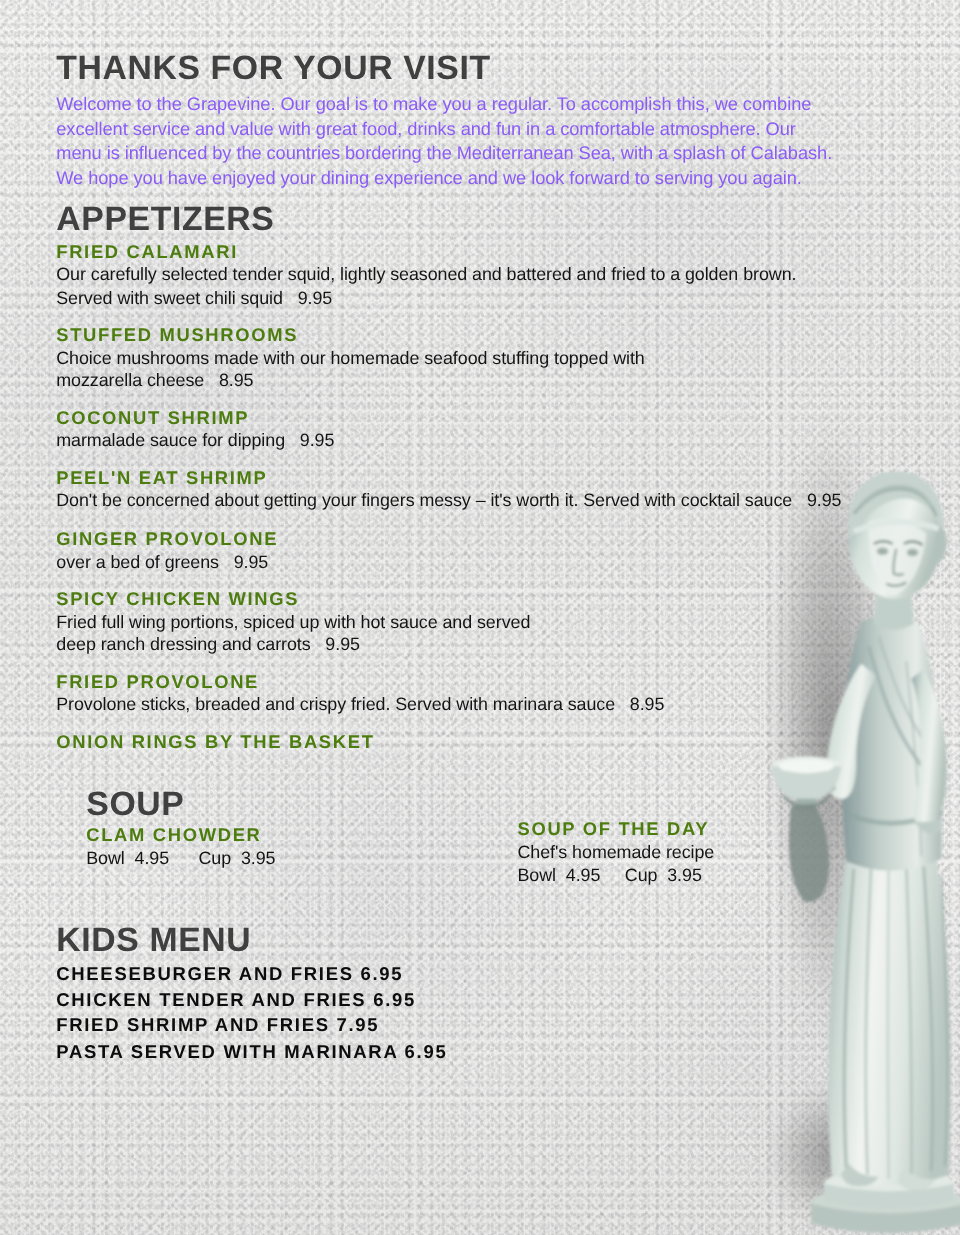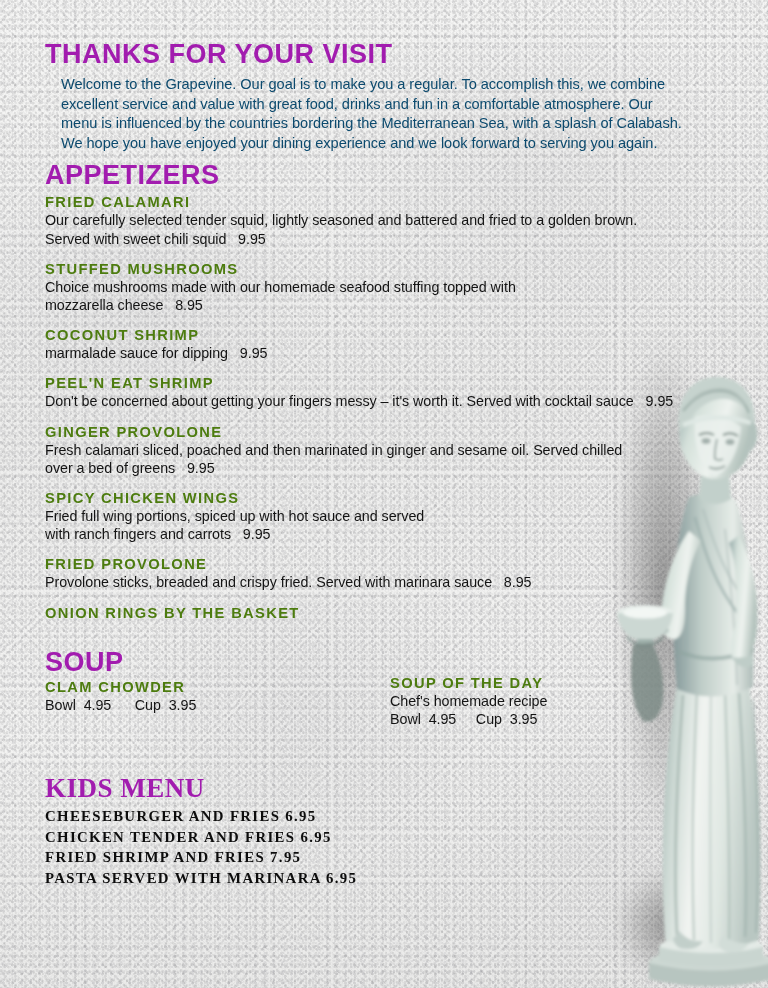--- a/index.html
+++ b/index.html
@@ -54,54 +54,54 @@
 
   
   #menu-content{
     position:relative; z-index:2;
     padding:40px 0 0 45px;
     width:768px;
   }
 
   .section-title{
     font-size:27px; font-weight:700; letter-spacing:.5px;
-    line-height:1.05; color:#a21caf;
+    line-height:1.05; color:#404040;
   }
   .intro{
-    font-size:14.6px; line-height:19.4px; color:#0c4a6e;
-    max-width:625px; margin-top:7px; letter-spacing:-.05px;margin-left:16px;
+    font-size:14.6px; line-height:19.4px; color:#8b5cf6;
+    max-width:625px; margin-top:7px; letter-spacing:-.05px;
   }
 
   .item{ margin-top:13px; }
   .item:first-of-type{ margin-top:4px; }
   .item-name{
     font-size:14.7px; font-weight:700; letter-spacing:1.35px;
     line-height:17px; color:#4d7c0f;
   }
   .item-desc{
     font-size:14.3px; line-height:18.2px; color:#141414;
     letter-spacing:-.05px;
   }
   .price{ white-space:pre; }
 
   
   #appetizers-section{ margin-top:8px; }
   #appetizers-section .section-title{ margin-bottom:5px; }
 
   
-  #soup-section{ margin-top:26px; position:relative; }
+  #soup-section{ margin-top:26px; position:relative;margin-left:24px; }
   #soup-columns{ display:flex; }
   #soup-col-left{ width:345px; }
   #soup-col-right{ width:300px; padding-top:27px; }
   #soup-section .section-title{ margin-bottom:3px; }
   #soup-col-right .item{ margin-top:0; }
   #soup-col-left .item{ margin-top:0; }
 
   
-  #kids-section{ margin-top:46px;font-family:Liberation Serif, serif; }
+  #kids-section{ margin-top:28px; }
   #kids-section .section-title{ margin-bottom:4px; }
   .kids-line{
     font-size:14.8px; font-weight:700; letter-spacing:1.35px;
     line-height:20.5px; color:#0d0d0d;
   }
 </style>
 </head>
 <body>
 
 <div id="paper-texture"></div>
@@ -260,28 +260,27 @@
       <div class="item-desc"><span>marmalade sauce for dipping</span><span class="price">&nbsp;&nbsp;&nbsp;</span><span>9.95</span></div>
     </div>
 
     <div class="item">
       <div class="item-name">PEEL'N EAT SHRIMP</div>
       <div class="item-desc"><span>Don't be concerned about getting your fingers messy – it's worth it. Served with cocktail sauce</span><span class="price">&nbsp;&nbsp;&nbsp;</span><span>9.95</span></div>
     </div>
 
     <div class="item">
       <div class="item-name">GINGER PROVOLONE</div>
-      <div class="item-desc">Fresh calamari sliced, poached and then marinated in ginger and sesame oil. Served chilled</div>
       <div class="item-desc"><span>over a bed of greens</span><span class="price">&nbsp;&nbsp;&nbsp;</span><span>9.95</span></div>
     </div>
 
     <div class="item">
       <div class="item-name">SPICY CHICKEN WINGS</div>
       <div class="item-desc">Fried full wing portions, spiced up with hot sauce and served</div>
-      <div class="item-desc"><span>with ranch fingers and carrots</span><span class="price">&nbsp;&nbsp;&nbsp;</span><span>9.95</span></div>
+      <div class="item-desc"><span>deep ranch dressing and carrots</span><span class="price">&nbsp;&nbsp;&nbsp;</span><span>9.95</span></div>
     </div>
 
     <div class="item">
       <div class="item-name">FRIED PROVOLONE</div>
       <div class="item-desc"><span>Provolone sticks, breaded and crispy fried. Served with marinara sauce</span><span class="price">&nbsp;&nbsp;&nbsp;</span><span>8.95</span></div>
     </div>
 
     <div class="item">
       <div class="item-name">ONION RINGS BY THE BASKET</div>
     </div>

